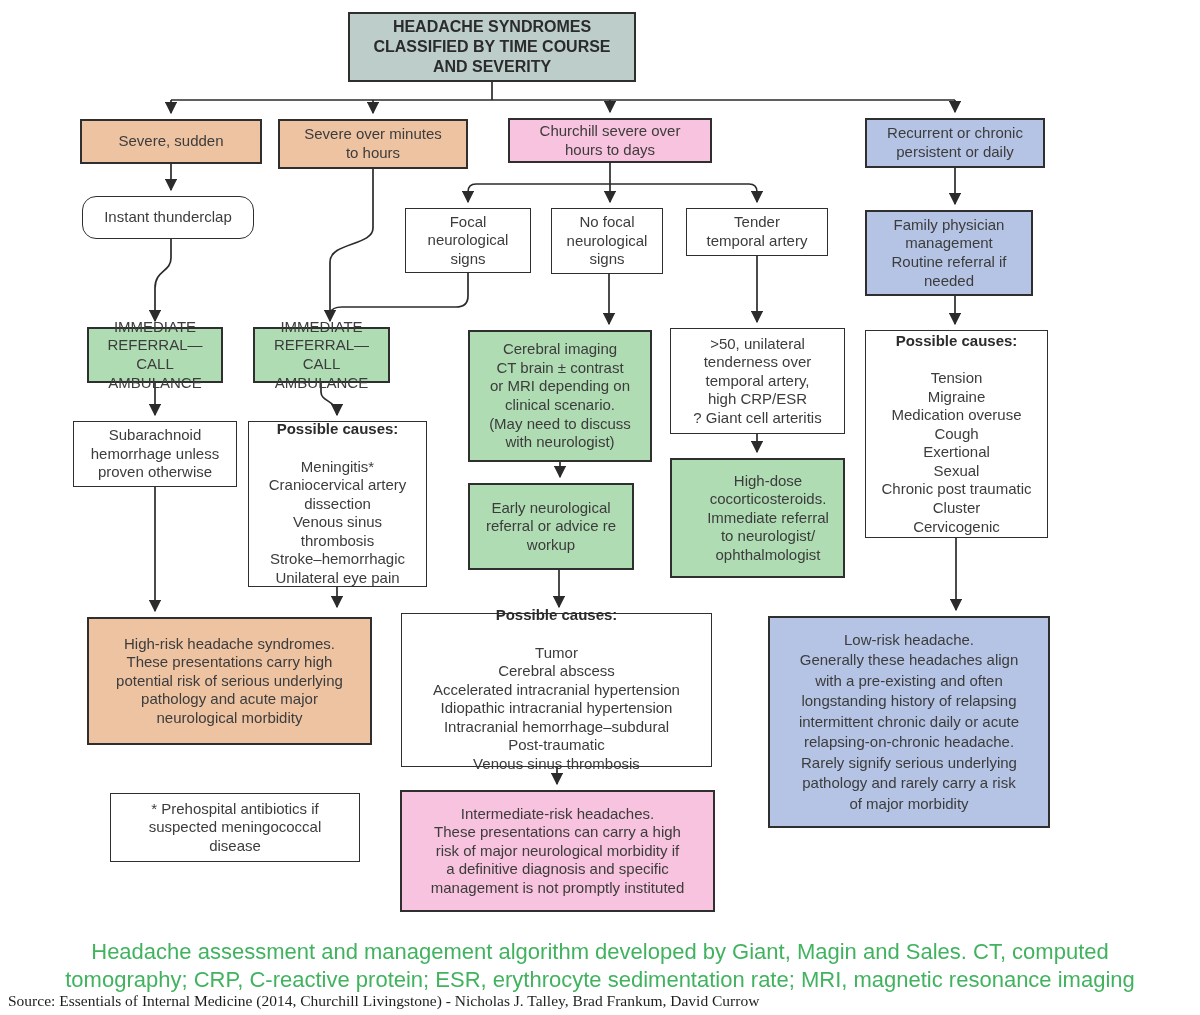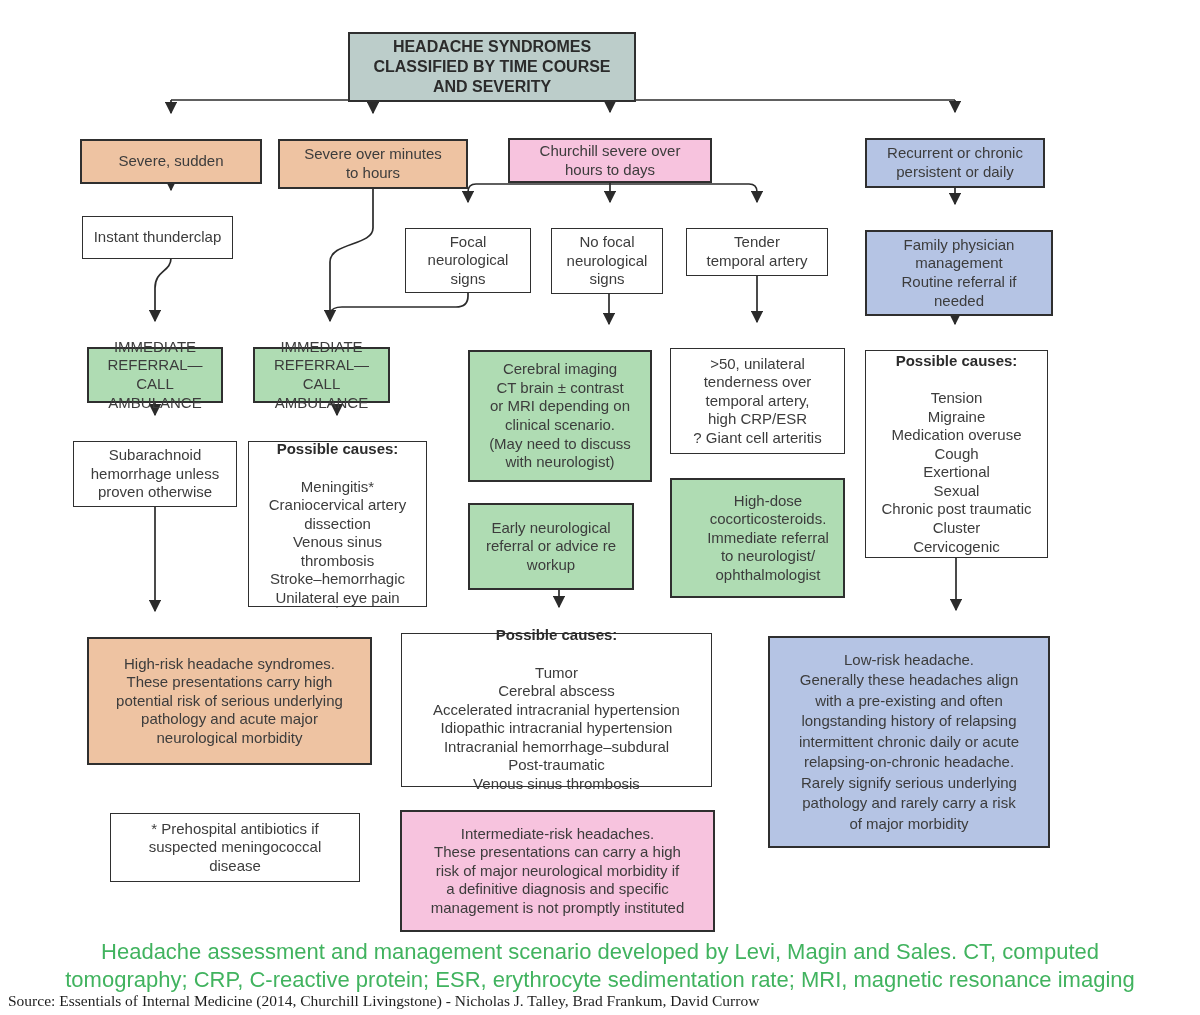--- a/index.html
+++ b/index.html
@@ -2,39 +2,39 @@
 <html><head>
 <meta charset="utf-8">
 <style>
   html,body{margin:0;padding:0;background:#ffffff;}
   #stage{position:relative;width:1200px;height:1015px;background:#ffffff;
          font-family:"Liberation Sans", sans-serif;overflow:hidden;}
   svg.connectors{position:absolute;left:0;top:0;width:1200px;height:1015px;}
   .node{position:absolute;box-sizing:border-box;border:2px solid #2f2f2f;
         display:flex;align-items:center;justify-content:center;text-align:center;
         white-space:pre-line;font-size:15px;line-height:1.24;color:#3c3c3c;
-        padding:2px 6px;background:#ffffff;margin-top:20px;}
+        padding:2px 6px;background:#ffffff;}
   .white{border-width:1.6px;}
   .teal{background:#bccdca;}
   .orange{background:#eec3a2;}
   .pink{background:#f7c3de;}
   .blue{background:#b5c4e4;}
   .green{background:#afdcb3;}
   .pc-head{font-weight:bold;color:#2c2c2c;}
   
   .n-title{left:348px;top:12px;width:288px;height:70px;font-weight:bold;font-size:16px;color:#2b2b2b;}
   .n-ss{left:80px;top:119px;width:182px;height:45px;}
   .n-sm{left:278px;top:119px;width:190px;height:50px;}
   .n-sub{left:508px;top:118px;width:204px;height:45px;}
   .n-rec{left:865px;top:118px;width:180px;height:50px;}
-  .n-it{left:82px;top:196px;width:151px;height:43px;}
+  .n-it{left:82px;top:196px;width:172px;height:43px;border-radius:14px;}
   .n-foc{left:405px;top:208px;width:126px;height:65px;}
   .n-nof{left:551px;top:208px;width:112px;height:66px;}
   .n-ten{left:686px;top:208px;width:142px;height:48px;}
-  .n-fam{left:865px;top:210px;width:188px;height:86px;}
+  .n-fam{left:865px;top:210px;width:168px;height:86px;}
   .n-ir1{left:87px;top:327px;width:136px;height:56px;}
   .n-ir2{left:253px;top:327px;width:137px;height:56px;}
   .n-ci{left:468px;top:330px;width:184px;height:132px;}
   .n-gc{left:670px;top:328px;width:175px;height:106px;}
   .n-pcc{left:865px;top:330px;width:183px;height:208px;padding:2px 14px;}
   .n-sah{left:73px;top:421px;width:164px;height:66px;}
   .n-pcs{left:248px;top:421px;width:179px;height:166px;}
   .n-enr{left:468px;top:483px;width:166px;height:87px;}
   .n-hds{left:670px;top:458px;width:175px;height:120px;padding-left:27px;}
   .n-hr{left:87px;top:617px;width:285px;height:128px;}
@@ -209,17 +209,17 @@
   <div class="node white n-pre">* Prehospital antibiotics if
 suspected meningococcal
 disease</div>
 
   <div class="node pink n-int">Intermediate-risk headaches.
 These presentations can carry a high
 risk of major neurological morbidity if
 a definitive diagnosis and specific
 management is not promptly instituted</div>
 
-  <div class="caption">Headache assessment and management scenario developed by Levi, Magin and Sales. CT, computed
+  <div class="caption">Headache assessment and management algorithm developed by Giant, Magin and Sales. CT, computed
 tomography; CRP, C-reactive protein; ESR, erythrocyte sedimentation rate; MRI, magnetic resonance imaging</div>
   <div class="source">Source: Essentials of Internal Medicine (2014, Churchill Livingstone) - Nicholas J. Talley, Brad Frankum, David Currow</div>
 
 </div>
 
 </body></html>

